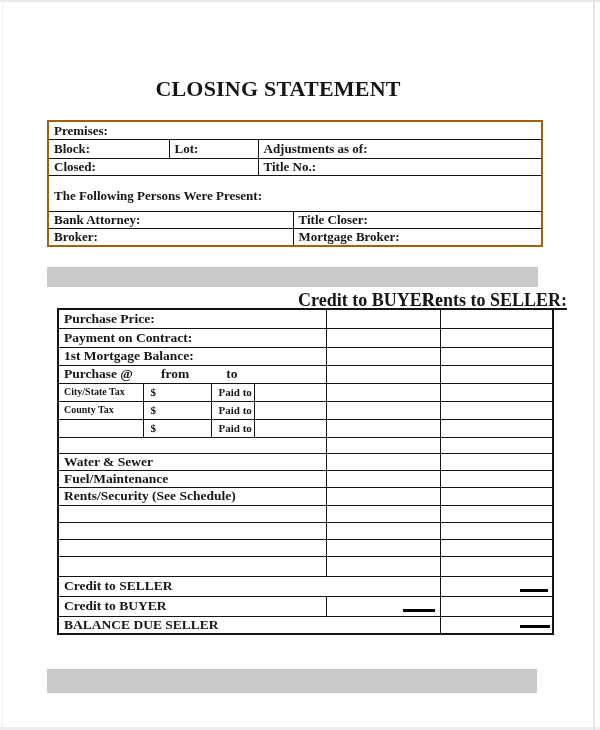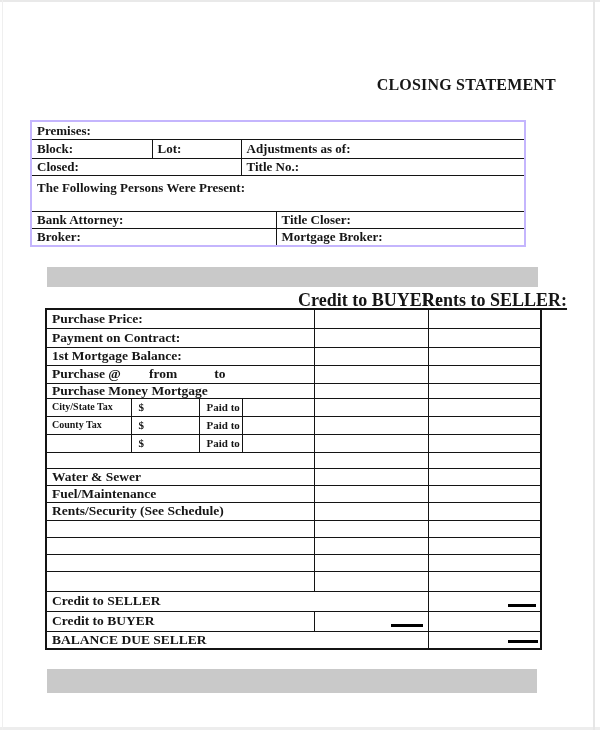--- a/index.html
+++ b/index.html
@@ -11,51 +11,51 @@
   }
   
   .edge { position:absolute; background:#e9e9e9; }
   .edge-top { top:0; left:0; width:600px; height:2px; }
   .edge-bottom { top:727px; left:0; width:600px; height:3px; background:#ededed; }
   .edge-left { top:0; left:2px; width:1px; height:730px; background:#efefef; }
   .edge-right { top:0; left:593px; width:2px; height:730px; background:#e6e6e6; }
 
   .doc-title {
     position:absolute; top:76px; left:0; width:556px;
-    text-align:right; font-size:16px; font-weight:700; letter-spacing:.2px;
+    text-align:center; font-size:22px; font-weight:700; letter-spacing:.2px;
     white-space:nowrap;
   }
 
   table { border-collapse:collapse; table-layout:fixed; }
   td { overflow:hidden; white-space:nowrap; }
 
   .info-table {
-    position:absolute; left:30px; top:120px; width:494px;
-    border:2px solid #c4b5fd;
+    position:absolute; left:47px; top:120px; width:494px;
+    border:2px solid #a16207;
   }
   .info-table td {
     border:1px solid #141414; font-weight:700; font-size:13px;
     padding:0 2px 0 5px; vertical-align:middle; line-height:15px;
   }
-  .info-table tr.tall td { vertical-align:top; padding-top:4px; }
+  .info-table tr.tall td { vertical-align:top; padding-top:12px; }
 
   .shaded-bar { position:absolute; background:var(--bar,#c9c9c9); }
   .bar1 { left:47px; top:267px; width:491px; height:20px; }
   .bar2 { left:47px; top:669px; width:490px; height:24px; }
 
   .col-head {
     position:absolute; top:290px; font-weight:700; font-size:18px;
     text-decoration:underline; text-decoration-thickness:2px; text-underline-offset:2px;
     text-align:right; white-space:nowrap;
   }
   .col-head.buyer  { left:298px; width:128px; }
   .col-head.seller { left:422px; width:119px; }
 
   .main-table {
-    position:absolute; left:45px; top:308px; width:495px;
+    position:absolute; left:57px; top:308px; width:495px;
     border:2px solid #141414;
   }
   .main-table td {
     border:1px solid #141414; font-weight:700; font-size:13.5px;
     padding:0 2px 0 5px; vertical-align:middle; line-height:14px;
   }
   .main-table td.tax { font-size:10px; }
   .main-table td.tax-cur, .main-table td.tax-paid { font-size:11px; padding-left:7px; }
   .main-table td.val { padding:0; }
   .main-table td.rel { position:relative; }
@@ -147,25 +147,20 @@
       <td class="val"></td>
       <td class="val"></td>
     </tr>
     <tr class="h18">
       <td colspan="4">
         <span>Purchase @</span><span class="int-from">from</span><span class="int-to">to</span>
       </td>
       <td class="val"></td>
       <td class="val"></td>
     </tr>
-    <tr class="h15">
-      <td colspan="4">Purchase Money Mortgage</td>
-      <td class="val"></td>
-      <td class="val"></td>
-    </tr>
     <tr class="h18">
       <td class="tax">City/State Tax</td>
       <td class="tax-cur">$</td>
       <td class="tax-paid">Paid to</td>
       <td class="val"></td>
       <td class="val"></td>
       <td class="val"></td>
     </tr>
     <tr class="h18">
       <td class="tax">County Tax</td>

